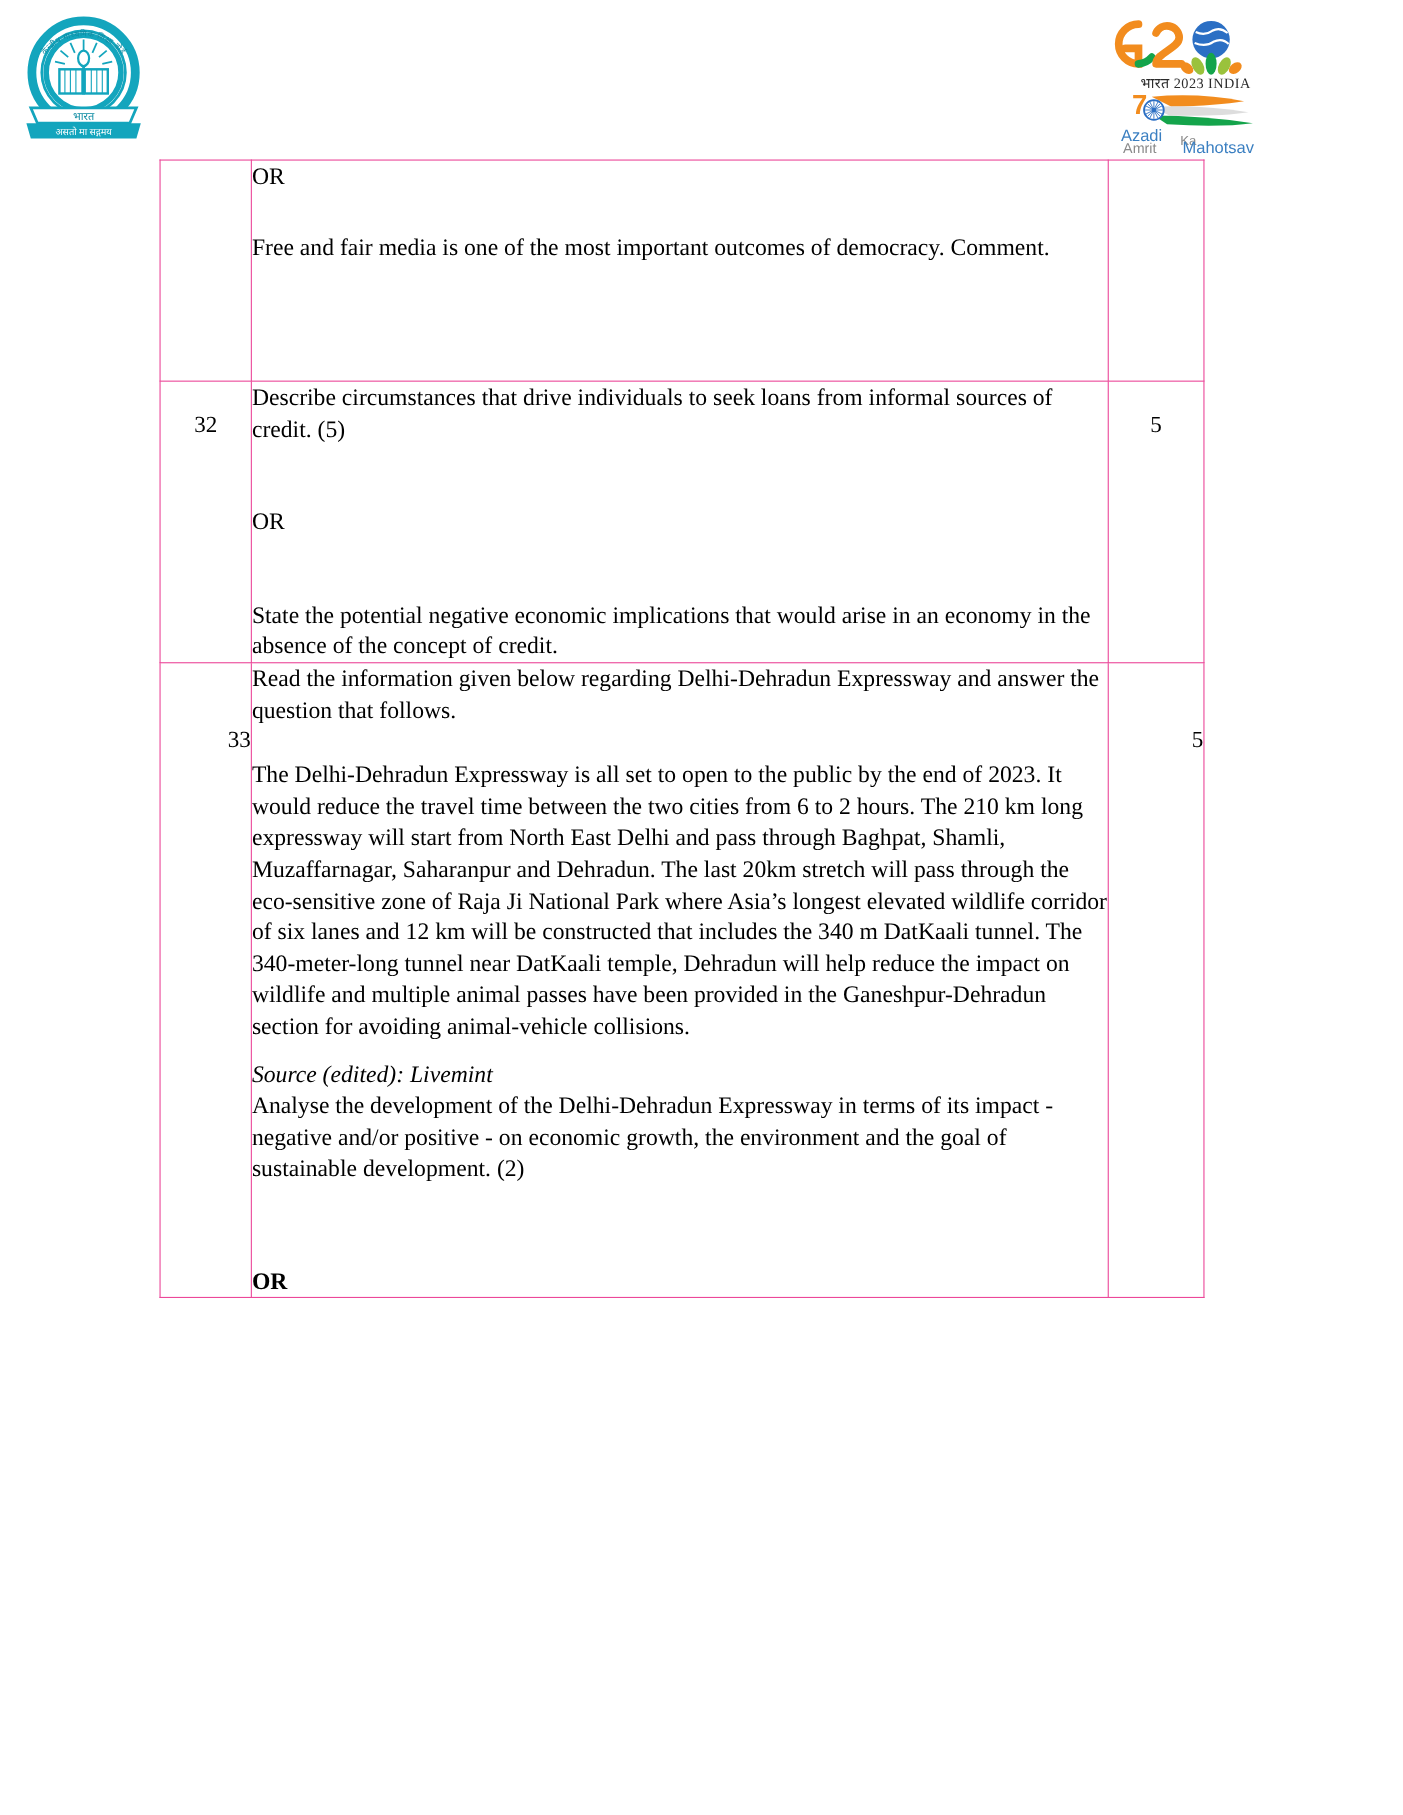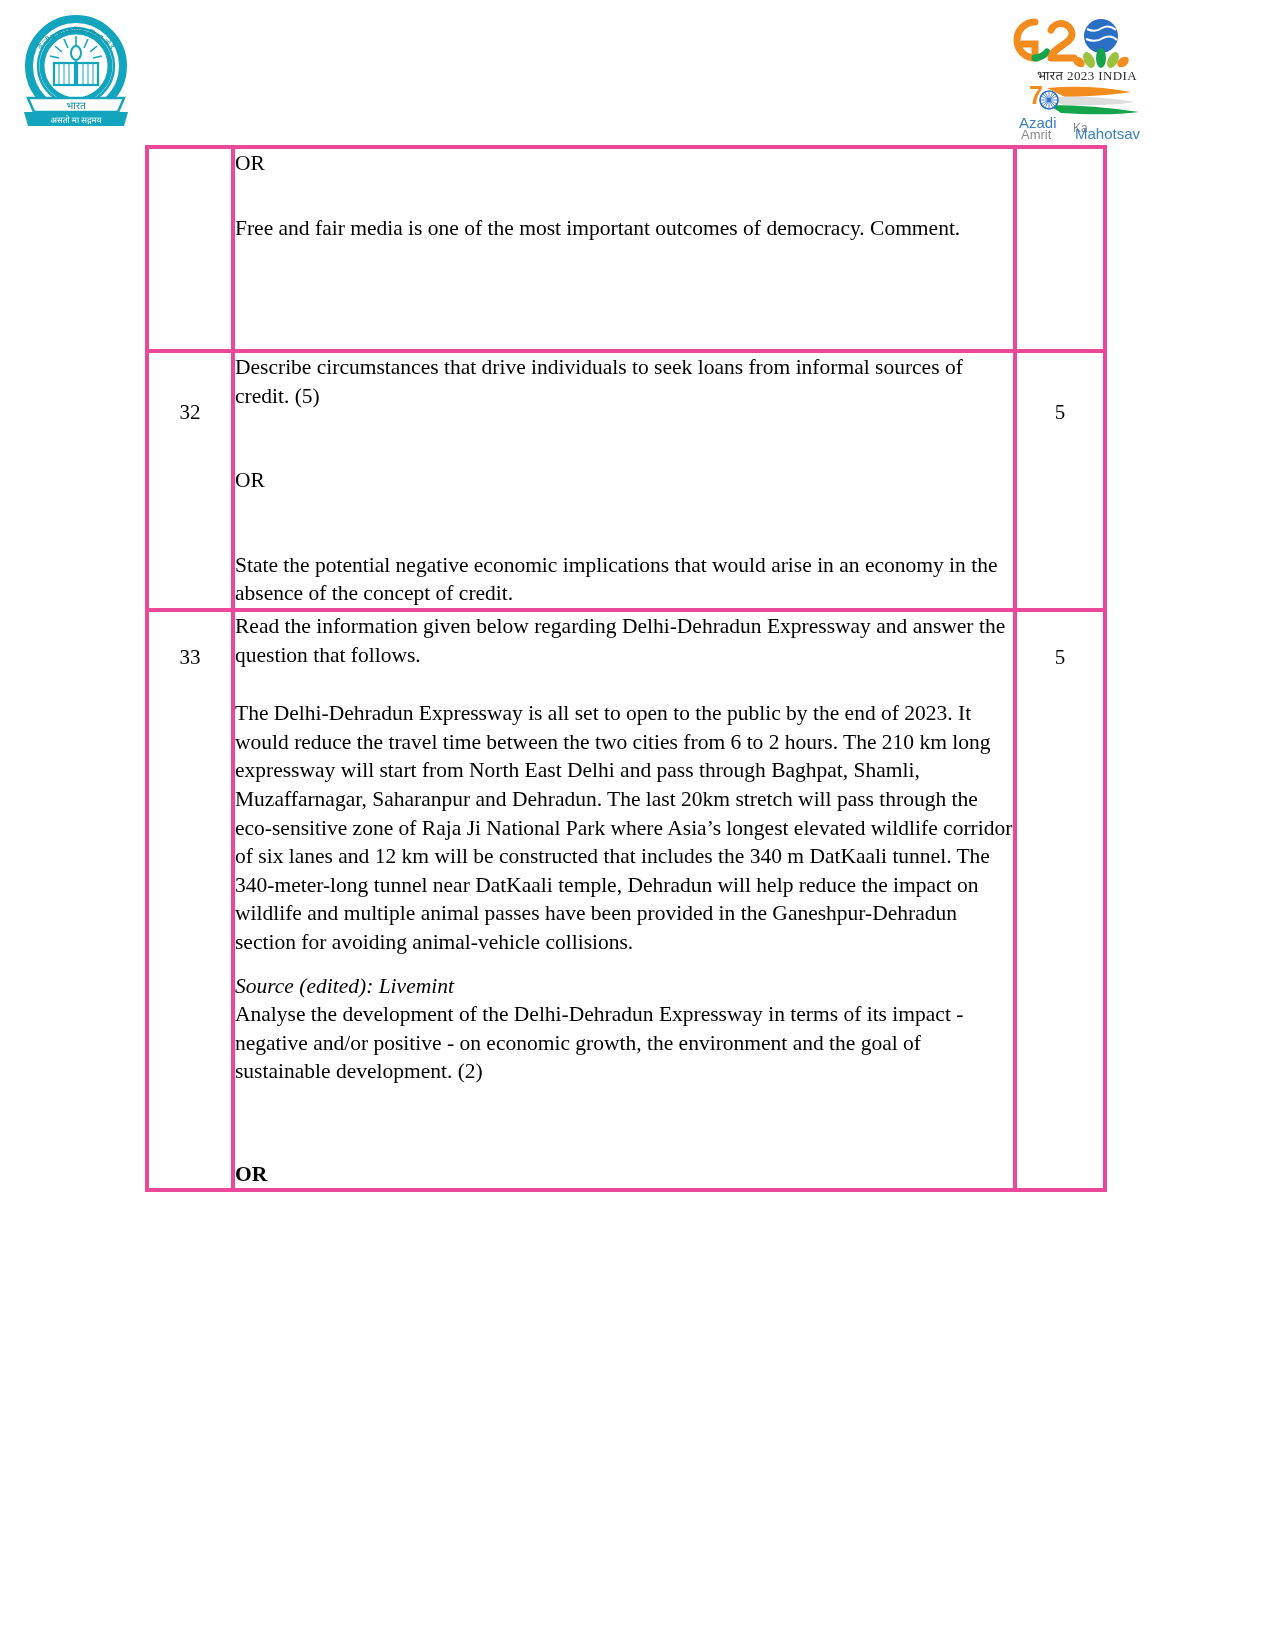--- a/index.html
+++ b/index.html
@@ -70,21 +70,21 @@
   
   .qtable {
     position: absolute;
     left: 145px;
     top: 145px;
     width: 948px;
     border-collapse: collapse;
     table-layout: fixed;
   }
   .qtable td {
-    border: 4px solid #ec4899;
+    border: 1px solid #ec4899;
     vertical-align: top;
     padding: 0;
   }
   .col-num   { width: 82px; }
   .col-body  { width: 778px; }
   .col-marks { width: 86px; }
 
   .cell-num {
     text-align: center;
     font-size: 21px;
@@ -107,23 +107,23 @@
   .gap-lg { height: 36px; }
   .gap-md { height: 30px; }
   .gap-xl { height: 56px; }
   .gap-xxl { height: 74px; }
 
   .italic { font-style: italic; margin-top: 15px; }
   .bold   { font-weight: bold; }
 
   .row-or        td { height: 200px; }
   .row-32 .cell-num,
-  .row-32 .cell-marks { padding-top: 46px; }
+  .row-32 .cell-marks { padding-top: 26px; }
   .row-33 .cell-num,
-  .row-33 .cell-marks { padding-top: 32px; }
+  .row-33 .cell-marks { padding-top: 56px; text-align: right; }
 </style>
 </head>
 <body>
 
 <div class="header">
 
   <div class="cbse-logo">
     <svg viewBox="0 0 124 124" width="124" height="124">
       <defs>
         <path id="arcTop" d="M 17 70 A 45 45 0 0 1 107 70"></path>

